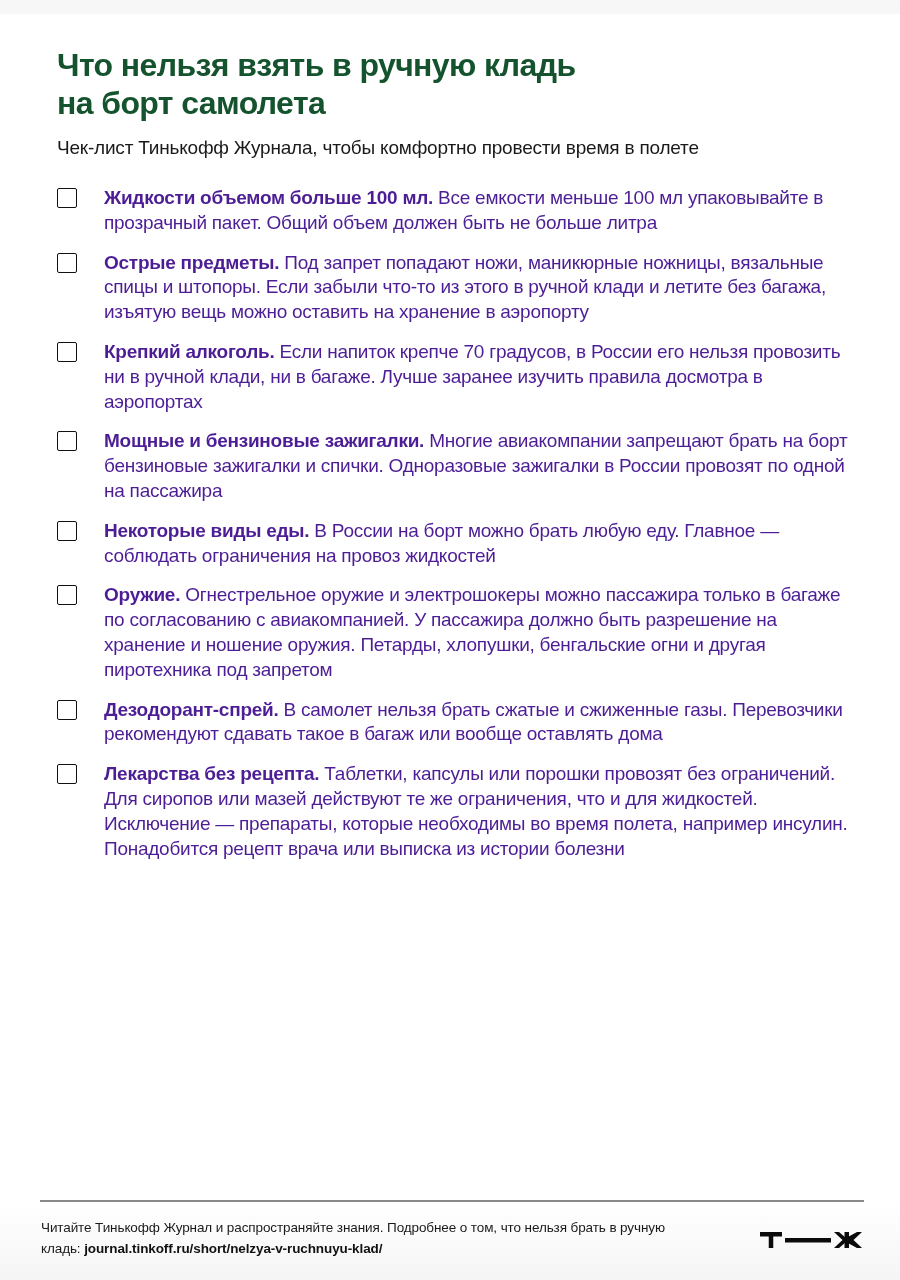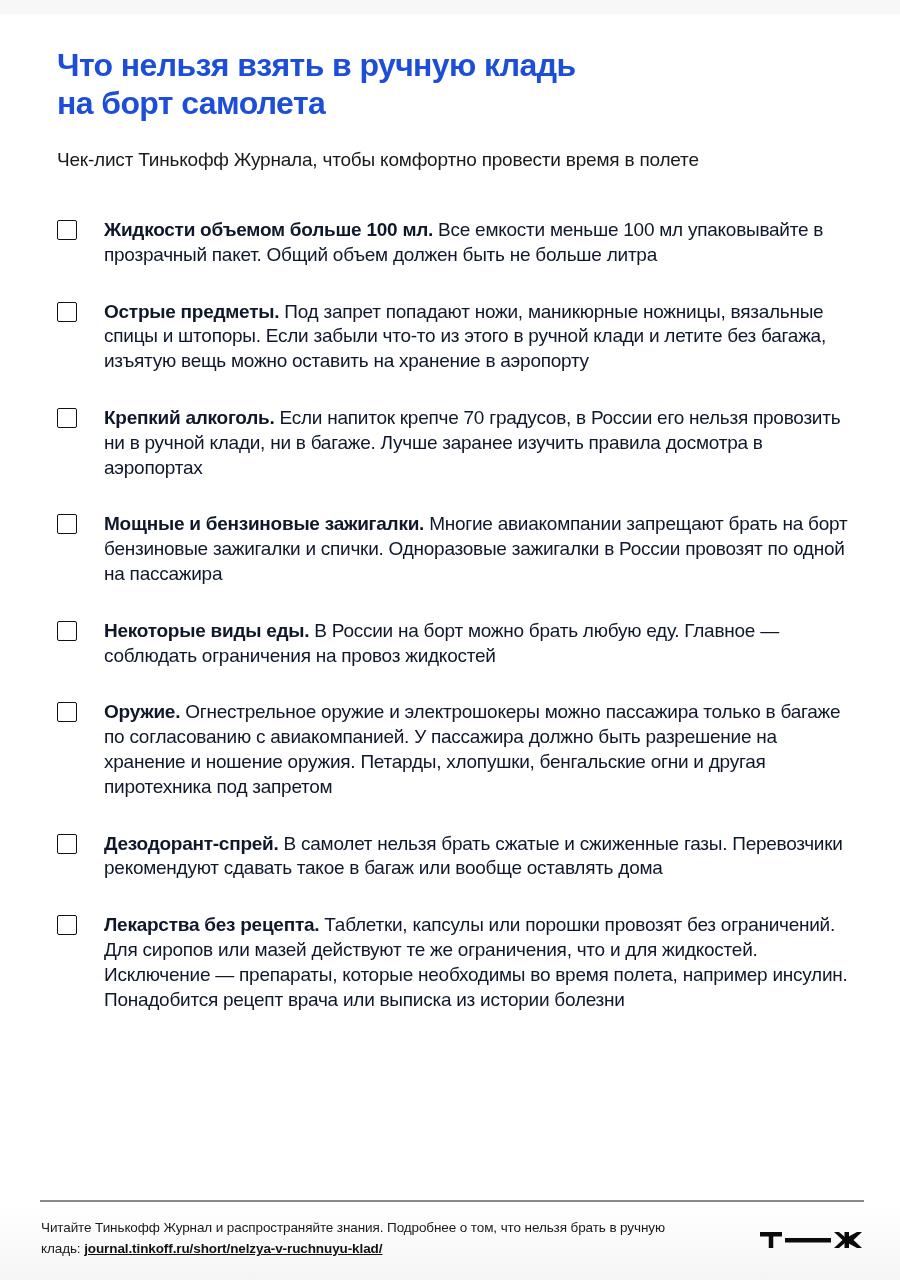--- a/index.html
+++ b/index.html
@@ -7,34 +7,34 @@
     width: 900px; height: 1280px; overflow: hidden;
     background: #ffffff;
     font-family: "Liberation Sans", "DejaVu Sans", sans-serif;
     color: #111111;
     position: relative;
   }
   .top-bar { position: absolute; left: 0; top: 0; width: 900px; height: 14px; background: #f7f7f7; }
   .page { position: absolute; left: 57px; top: 46px; width: 800px; }
   h1 {
     margin: 0; font-size: 32px; line-height: 38px; font-weight: bold;
-    letter-spacing: -0.6px; color: #1d4ed8;
+    letter-spacing: -0.6px; color: #14532d;
   }
-  .subtitle { margin-top: 26px; font-size: 19px; line-height: 24px; color: #1a1a1a; letter-spacing: -0.2px; }
+  .subtitle { margin-top: 14px; font-size: 19px; line-height: 24px; color: #1a1a1a; letter-spacing: -0.2px; }
   .list { position: absolute; left: 57px; top: 186px; width: 800px; }
-  .item { position: relative; padding-left: 47px; font-size: 19px; line-height: 24.8px; letter-spacing: -0.25px; color: #0f172a; margin-bottom: 15px; margin-top: 32px; }
+  .item { position: relative; padding-left: 47px; font-size: 19px; line-height: 24.8px; letter-spacing: -0.25px; color: #4c1d95; margin-bottom: 15px; }
   .item .cb {
     position: absolute; left: 0; top: 2px; width: 20px; height: 20px;
     border: 1.8px solid #111; border-radius: 2px; box-sizing: border-box; background: #fff; cursor: pointer;
   }
   .item b { font-weight: bold; }
   .footer-line { position: absolute; left: 40px; top: 1200px; width: 824px; height: 1.5px; background: #8a8a8a; }
   .footer-bg { position: absolute; left: 0; top: 1202px; width: 900px; height: 78px; background: linear-gradient(#ffffff, #f5f5f6); }
   .footer-text { position: absolute; left: 41px; top: 1217px; width: 660px; font-size: 13.5px; line-height: 21px; color: #1a1a1a; letter-spacing: -0.1px; }
-  .footer-text a { color: #111; text-decoration: underline; font-weight: bold; }
+  .footer-text a { color: #111; font-weight: bold; }
   .logo { position: absolute; left: 760px; top: 1227px; width: 104px; height: 26px; }
 </style>
 </head>
 <body>
 
 <div class="top-bar"></div>
 
 <div class="page">
   <h1>
     <span>Что нельзя взять в ручную кладь</span><br>

